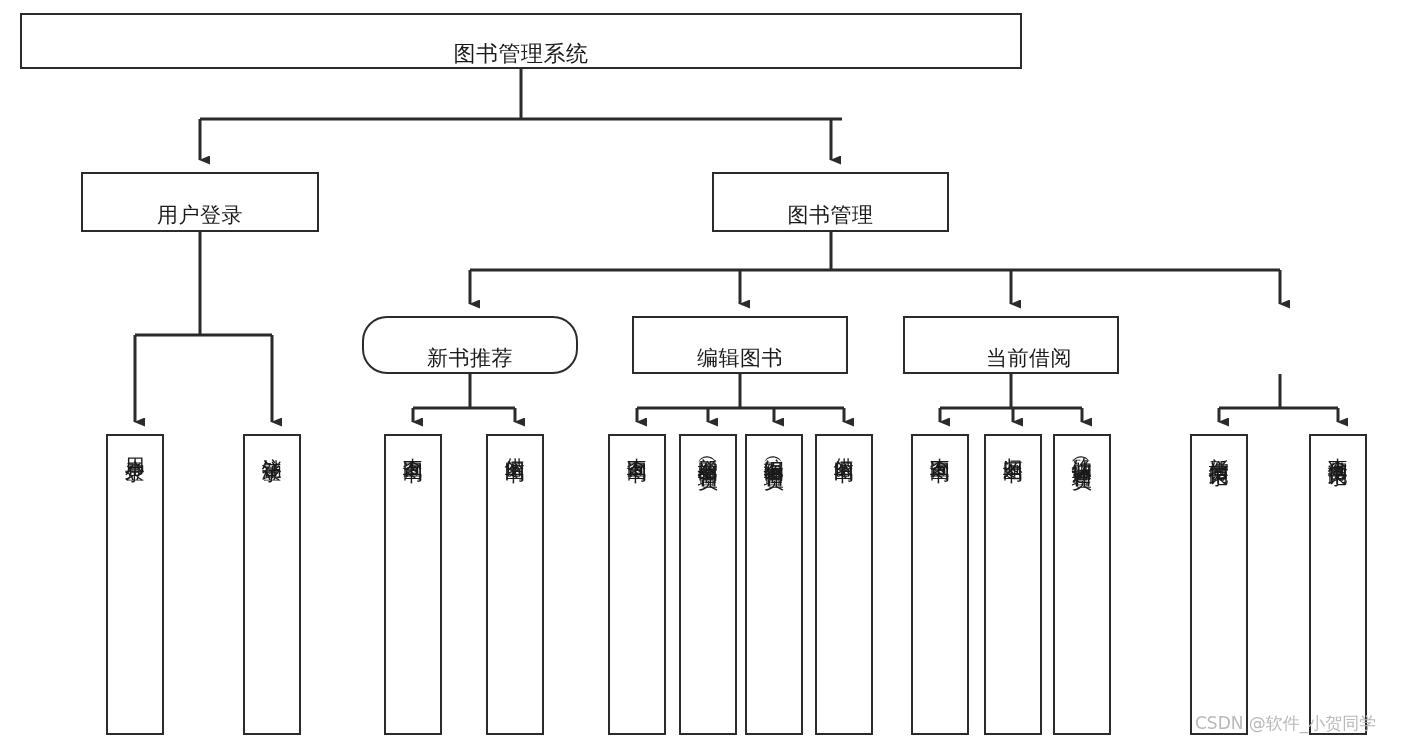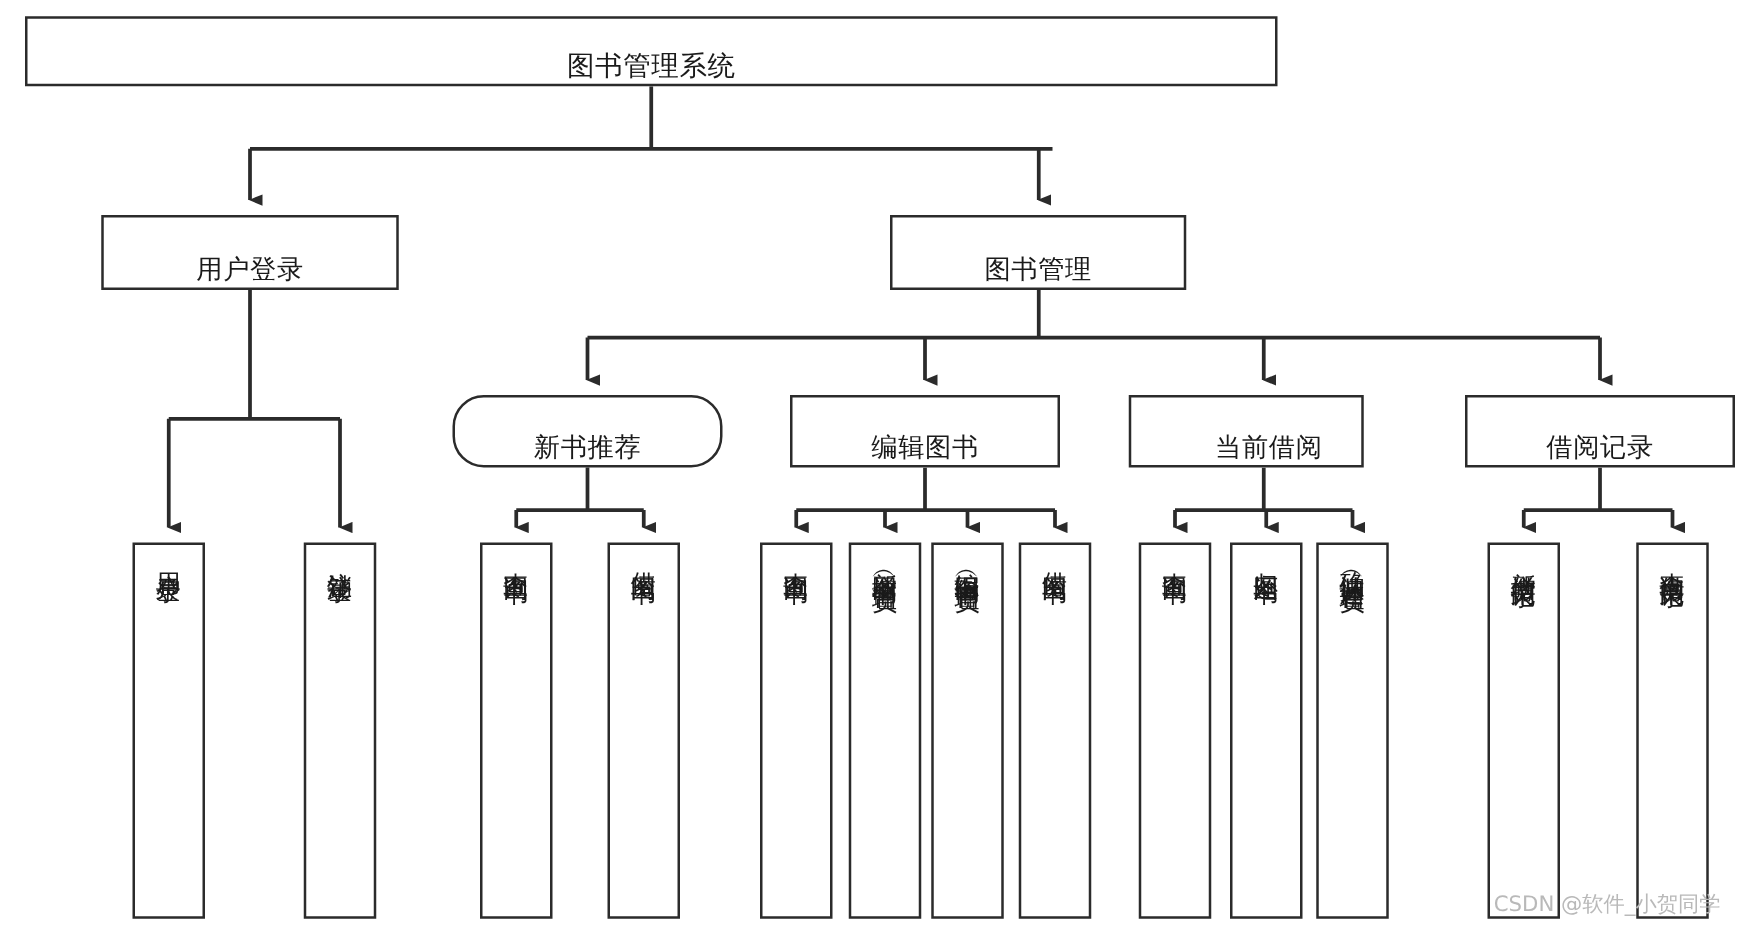--- a/index.html
+++ b/index.html
@@ -135,25 +135,22 @@
   <div class="node h" style="left:712px;top:172px;width:237px;height:60px;">
     <span class="lbl">图书管理</span>
   </div>
 
   <div class="node h" style="left:362px;top:316px;width:216px;height:58px;border-radius:25px;">
     <span class="lbl">新书推荐</span>
   </div>
   <div class="node h" style="left:632px;top:316px;width:216px;height:58px;">
     <span class="lbl">编辑图书</span>
   </div>
-  <div class="node h" style="left:903px;top:316px;width:188px;height:58px;padding-left:36px;">
+  <div class="node h" style="left:903px;top:316px;width:216px;height:58px;padding-left:36px;">
     <span class="lbl">当前借阅</span>
-  </div>
-  <div class="node h" style="left:1172px;top:316px;width:216px;height:58px;">
-    <span class="lbl">借阅记录</span>
   </div>
 
   <div class="node v" style="left:106px;top:434px;width:58px;height:301px;">
     <span class="lbl">用户登录</span>
   </div>
   <div class="node v" style="left:243px;top:434px;width:58px;height:301px;">
     <span class="lbl">注销登录</span>
   </div>
 
   <div class="node v" style="left:384px;top:434px;width:58px;height:301px;">

